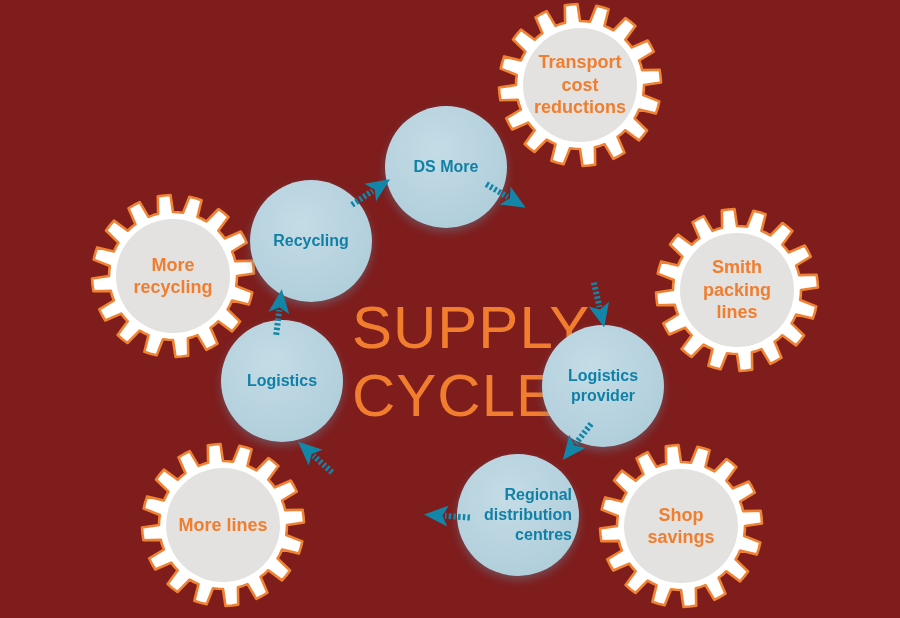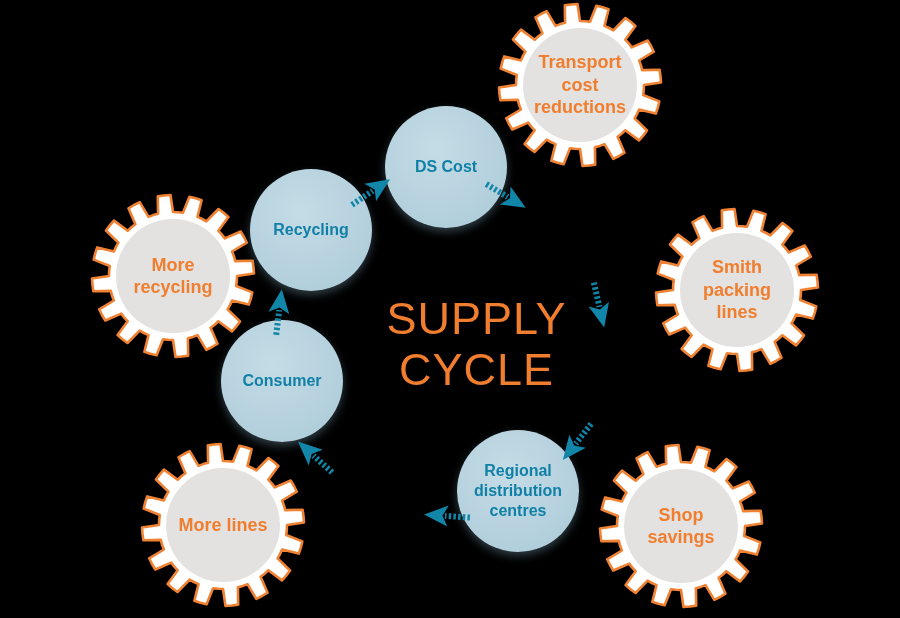--- a/index.html
+++ b/index.html
@@ -1,17 +1,17 @@
 <!DOCTYPE html>
 <html><head>
 <meta charset="utf-8">
 <style>
   html,body { margin:0; padding:0; background:#ffffff; }
   .canvas {
-    position:relative; width:900px; height:618px; background:#000000;
+    position:relative; width:900px; height:618px; background:#7f1d1d;
     font-family:"Liberation Sans", sans-serif; overflow:hidden;
   }
   
   .node {
     position:absolute; width:122px; height:122px; border-radius:50%;
     background: radial-gradient(circle at 42% 36%, #c4dce6 0%, #b6d2de 55%, #a9c9d7 100%);
     box-shadow: 0 4px 8px rgba(105,135,150,0.45);
     display:flex; align-items:center; justify-content:center;
     text-align:center; color:#1180A6; font-weight:bold; font-size:16px;
     line-height:1.25; padding:0 7px; box-sizing:border-box;
@@ -21,23 +21,22 @@
   .gear svg { position:absolute; left:0; top:0; width:170px; height:170px; }
   .gear-label {
     position:absolute; left:0; top:0; width:170px; height:170px;
     display:flex; align-items:center; justify-content:center; text-align:center;
     color:#F07E2E; font-weight:bold; font-size:18px; line-height:1.25;
     padding:0 40px; box-sizing:border-box;
   }
   
   .title {
     position:absolute; left:352px; top:294px; width:185px; text-align:center;
-    color:#F07E2E; font-size:45px; font-weight:300; line-height:1.13;
+    color:#F07E2E; font-size:60px; font-weight:300; line-height:1.13;
     letter-spacing:1px;
-    margin-left:32px;
   }
   
   .arrow { position:absolute; width:50px; height:22px; z-index:5; }
   .arrow svg { display:block; width:50px; height:22px; }
 </style>
 </head>
 <body>
 
 <div class="canvas">
 
@@ -76,24 +75,25 @@
   <div class="gear" style="left:88px; top:191px;">
     <svg viewBox="0 0 170 170">
       <path class="gear-path" fill="#ffffff" stroke="#F08233" stroke-width="2.6" stroke-linejoin="round" d="M149.0,85.0 L148.8,90.0 L148.2,95.0 L164.3,101.4 L162.8,107.6 L160.8,113.6 L144.1,109.5 L142.0,114.1 L139.6,118.4 L152.0,130.5 L148.2,135.6 L144.0,140.4 L130.3,130.3 L126.6,133.7 L122.6,136.8 L129.5,152.7 L124.0,156.0 L118.3,158.8 L109.5,144.1 L104.8,145.9 L99.9,147.2 L100.2,164.6 L93.9,165.5 L87.5,166.0 L85.0,149.0 L80.0,148.8 L75.0,148.2 L68.6,164.3 L62.4,162.8 L56.4,160.8 L60.5,144.1 L55.9,142.0 L51.6,139.6 L39.5,152.0 L34.4,148.2 L29.6,144.0 L39.7,130.3 L36.3,126.6 L33.2,122.6 L17.3,129.5 L14.0,124.0 L11.2,118.3 L25.9,109.5 L24.1,104.8 L22.8,99.9 L5.4,100.2 L4.5,93.9 L4.0,87.5 L21.0,85.0 L21.2,80.0 L21.8,75.0 L5.7,68.6 L7.2,62.4 L9.2,56.4 L25.9,60.5 L28.0,55.9 L30.4,51.6 L18.0,39.5 L21.8,34.4 L26.0,29.6 L39.7,39.7 L43.4,36.3 L47.4,33.2 L40.5,17.3 L46.0,14.0 L51.7,11.2 L60.5,25.9 L65.2,24.1 L70.1,22.8 L69.8,5.4 L76.1,4.5 L82.5,4.0 L85.0,21.0 L90.0,21.2 L95.0,21.8 L101.4,5.7 L107.6,7.2 L113.6,9.2 L109.5,25.9 L114.1,28.0 L118.4,30.4 L130.5,18.0 L135.6,21.8 L140.4,26.0 L130.3,39.7 L133.7,43.4 L136.8,47.4 L152.7,40.5 L156.0,46.0 L158.8,51.7 L144.1,60.5 L145.9,65.2 L147.2,70.1 L164.6,69.8 L165.5,76.1 L166.0,82.5 Z"></path>
       <circle cx="85" cy="85" r="57" fill="#E3E2E1"></circle>
     </svg>
     <div class="gear-label">More recycling</div>
   </div>
 
   <div class="title">SUPPLY CYCLE</div>
 
-  <div class="node" style="left:385px; top:106px;">DS Cost</div>
-  <div class="node" style="left:457px; top:430px;">Regional distribution centres</div>
-  <div class="node" style="left:221px; top:320px;">Consumer</div>
-  <div class="node" style="left:250px; top:169px;">Recycling</div>
+  <div class="node" style="left:385px; top:106px;">DS More</div>
+  <div class="node" style="left:542px; top:325px;">Logistics provider</div>
+  <div class="node" style="left:457px; top:454px;text-align:right;">Regional distribution centres</div>
+  <div class="node" style="left:221px; top:320px;">Logistics</div>
+  <div class="node" style="left:250px; top:180px;">Recycling</div>
 
   <div class="arrow" style="left:481px; top:185px; transform:rotate(31deg);">
     <svg viewBox="0 0 50 22">
         <line x1="2" y1="11" x2="27" y2="11" stroke="#1186A8" stroke-width="6" stroke-dasharray="2.5 2.2"></line>
         <polygon points="24,0.5 48,11 24,21.5 29.5,11" fill="#1186A8"></polygon>
       </svg>
   </div>
   <div class="arrow" style="left:574px; top:294px; transform:rotate(77deg);">
     <svg viewBox="0 0 50 22">
         <line x1="2" y1="11" x2="27" y2="11" stroke="#1186A8" stroke-width="6" stroke-dasharray="2.5 2.2"></line>

